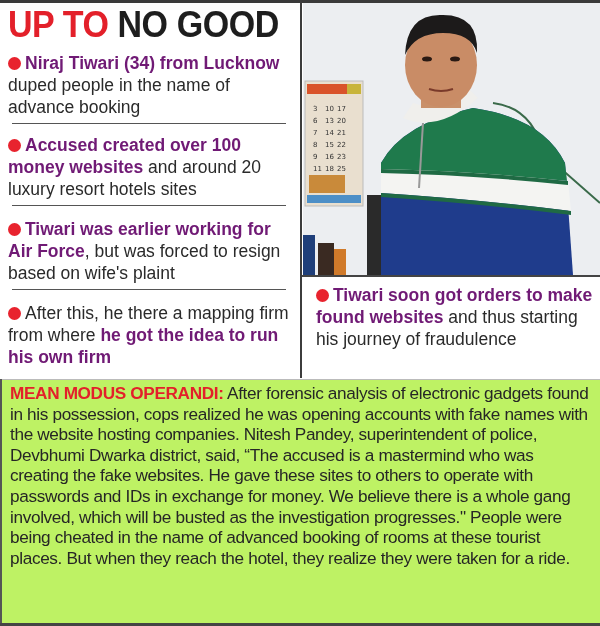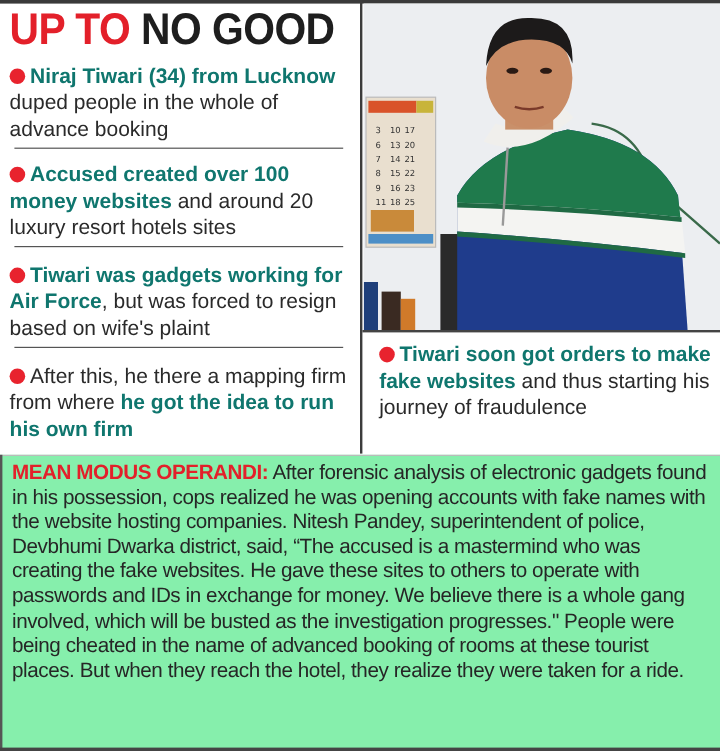--- a/index.html
+++ b/index.html
@@ -5,59 +5,59 @@
   html, body { margin:0; padding:0; }
   body { width:600px; height:626px; background:#ffffff; position:relative; overflow:hidden; font-family:"Liberation Sans", "DejaVu Sans", sans-serif; color:#222; }
   .top-rule { position:absolute; left:0; top:0; width:600px; height:3px; background:#3a3a3a; }
   .left-col { position:absolute; left:4px; top:4px; width:292px; }
   .vdivider { position:absolute; left:300px; top:0; width:2px; height:378px; background:#3c3c3c; }
   .headline { font-family:"Liberation Sans", sans-serif; font-weight:bold; font-size:37px; letter-spacing:-0.5px; line-height:38px; margin:2px 0 0 4px; transform:scaleX(0.92); transform-origin:left; white-space:nowrap; }
   .headline .red { color:#e3202a; }
   .headline .dark { color:#1e1e1e; }
   .bullet { position:relative; padding:0 0 0 4px; font-size:17.5px; line-height:22px; color:#2a2a2a; }
   .bullet .dot { display:inline-block; width:13px; height:13px; border-radius:50%; background:#e8232e; margin-right:4px; vertical-align:-1px; }
-  .bullet b { font-weight:bold; color:#0f766e; }
+  .bullet b { font-weight:bold; color:#701a75; }
   .rule { height:1px; background:#555; margin:5px 10px 5px 4px; }
   .b1 { position:absolute; top:48px; }
   .b2 { position:absolute; top:130px; }
   .b3 { position:absolute; top:214px; }
   .b4 { position:absolute; top:298px; }
   .photo { position:absolute; left:303px; top:3px; width:297px; height:272px; background:#eef0f2; overflow:hidden; }
   .photo-bottom { position:absolute; left:302px; top:275px; width:298px; height:2px; background:#444; }
   .b5 { position:absolute; left:312px; top:284px; width:285px; }
-  .box { position:absolute; left:0; top:379px; width:600px; height:247px; background:#86efac; border-top:1px solid #bbb; }
+  .box { position:absolute; left:0; top:379px; width:600px; height:247px; background:#bef264; border-top:1px solid #bbb; }
   .box-text { position:absolute; left:10px; top:3px; width:585px; font-family:"Liberation Sans", sans-serif; font-size:17.2px; line-height:20.6px; color:#262626; letter-spacing:-0.35px; }
   .box-text .label { color:#e3202a; font-weight:bold; }
   .box-left-edge { position:absolute; left:0; top:379px; width:2px; height:247px; background:#555; }
   .box-bottom { position:absolute; left:0; top:623px; width:600px; height:3px; background:#444; }
 </style>
 </head>
 <body>
 
 <div class="top-rule"></div>
 <div class="vdivider"></div>
 
 <div class="left-col">
   <div class="headline">
     <span class="red">UP TO</span>
     <span class="dark">NO GOOD</span>
   </div>
 
   <div class="bullet b1">
-    <span class="dot"></span><b>Niraj Tiwari (34) from Lucknow</b><span> duped people in the whole of advance booking</span>
+    <span class="dot"></span><b>Niraj Tiwari (34) from Lucknow</b><span> duped people in the name of advance booking</span>
     <div class="rule"></div>
   </div>
 
   <div class="bullet b2">
     <span class="dot"></span><b>Accused created over 100 money websites</b><span> and around 20 luxury resort hotels sites</span>
     <div class="rule"></div>
   </div>
 
   <div class="bullet b3">
-    <span class="dot"></span><b>Tiwari was gadgets working for Air Force</b><span>, but was forced to resign based on wife's plaint</span>
+    <span class="dot"></span><b>Tiwari was earlier working for Air Force</b><span>, but was forced to resign based on wife's plaint</span>
     <div class="rule"></div>
   </div>
 
   <div class="bullet b4">
     <span class="dot"></span><span>After this, he there a mapping firm from where </span><b>he got the idea to run his own firm</b>
   </div>
 </div>
 
 <div class="photo">
   <svg width="297" height="272" viewBox="0 0 297 272">
@@ -112,20 +112,20 @@
     <ellipse cx="138" cy="62" rx="36" ry="42" fill="#c98c66"></ellipse>
     <path d="M102 52 Q 104 10 140 12 Q 176 12 174 50 Q 168 30 140 30 Q 112 30 102 52 Z" fill="#1c1a1a"></path>
     <ellipse cx="124" cy="56" rx="5" ry="2.5" fill="#2a1a14"></ellipse>
     <ellipse cx="152" cy="56" rx="5" ry="2.5" fill="#2a1a14"></ellipse>
     <path d="M126 86 Q 138 90 150 86" stroke="#7a3a2a" stroke-width="2" fill="none"></path>
   </svg>
 </div>
 <div class="photo-bottom"></div>
 
 <div class="bullet b5">
-  <span class="dot"></span><b>Tiwari soon got orders to make fake websites</b><span> and thus starting his journey of fraudulence</span>
+  <span class="dot"></span><b>Tiwari soon got orders to make found websites</b><span> and thus starting his journey of fraudulence</span>
 </div>
 
 <div class="box">
   <div class="box-text"><span class="label">MEAN MODUS OPERANDI:</span><span> After forensic analysis of electronic gadgets found in his possession, cops realized he was opening accounts with fake names with the website hosting companies. Nitesh Pandey, superintendent of police, Devbhumi Dwarka district, said, “The accused is a mastermind who was creating the fake websites. He gave these sites to others to operate with passwords and IDs in exchange for money. We believe there is a whole gang involved, which will be busted as the investigation progresses." People were being cheated in the name of advanced booking of rooms at these tourist places. But when they reach the hotel, they realize they were taken for a ride.</span></div>
 </div>
 <div class="box-left-edge"></div>
 <div class="box-bottom"></div>
 
 </body></html>

